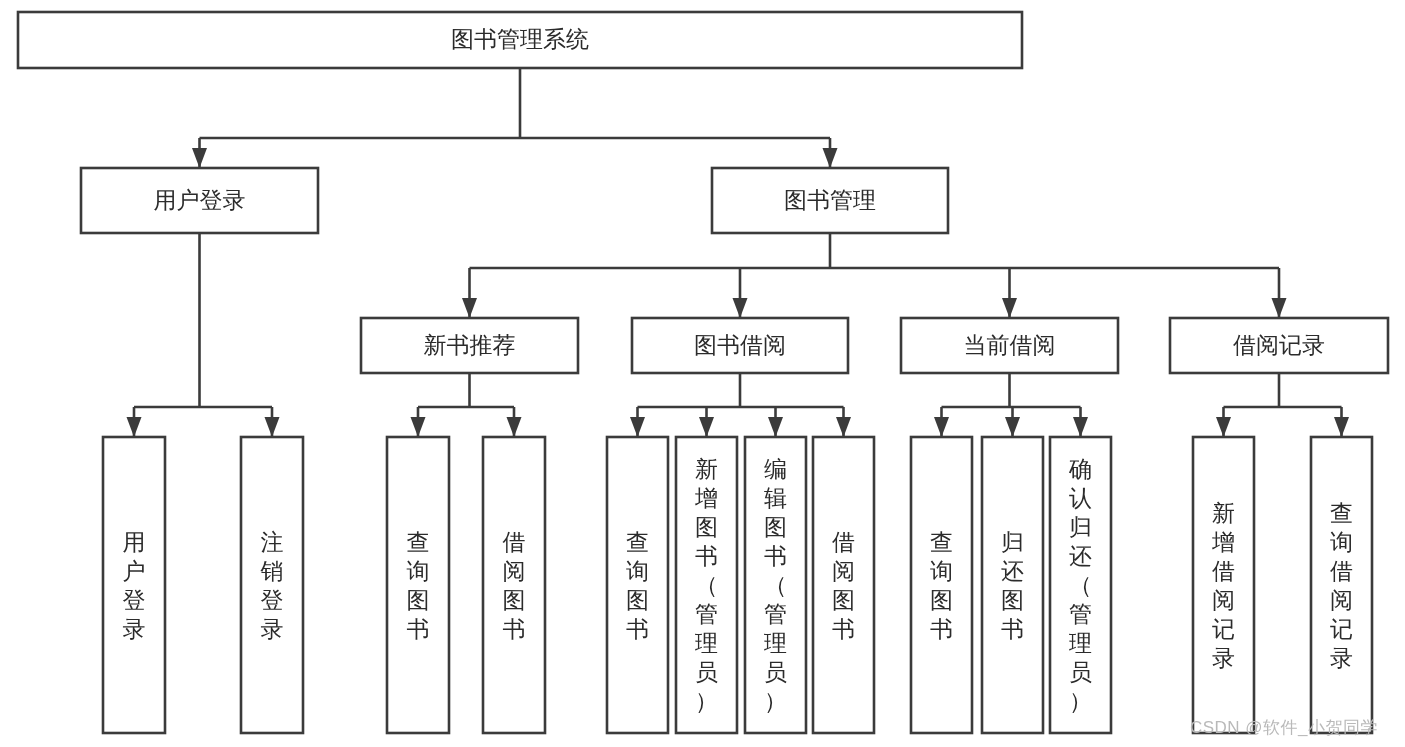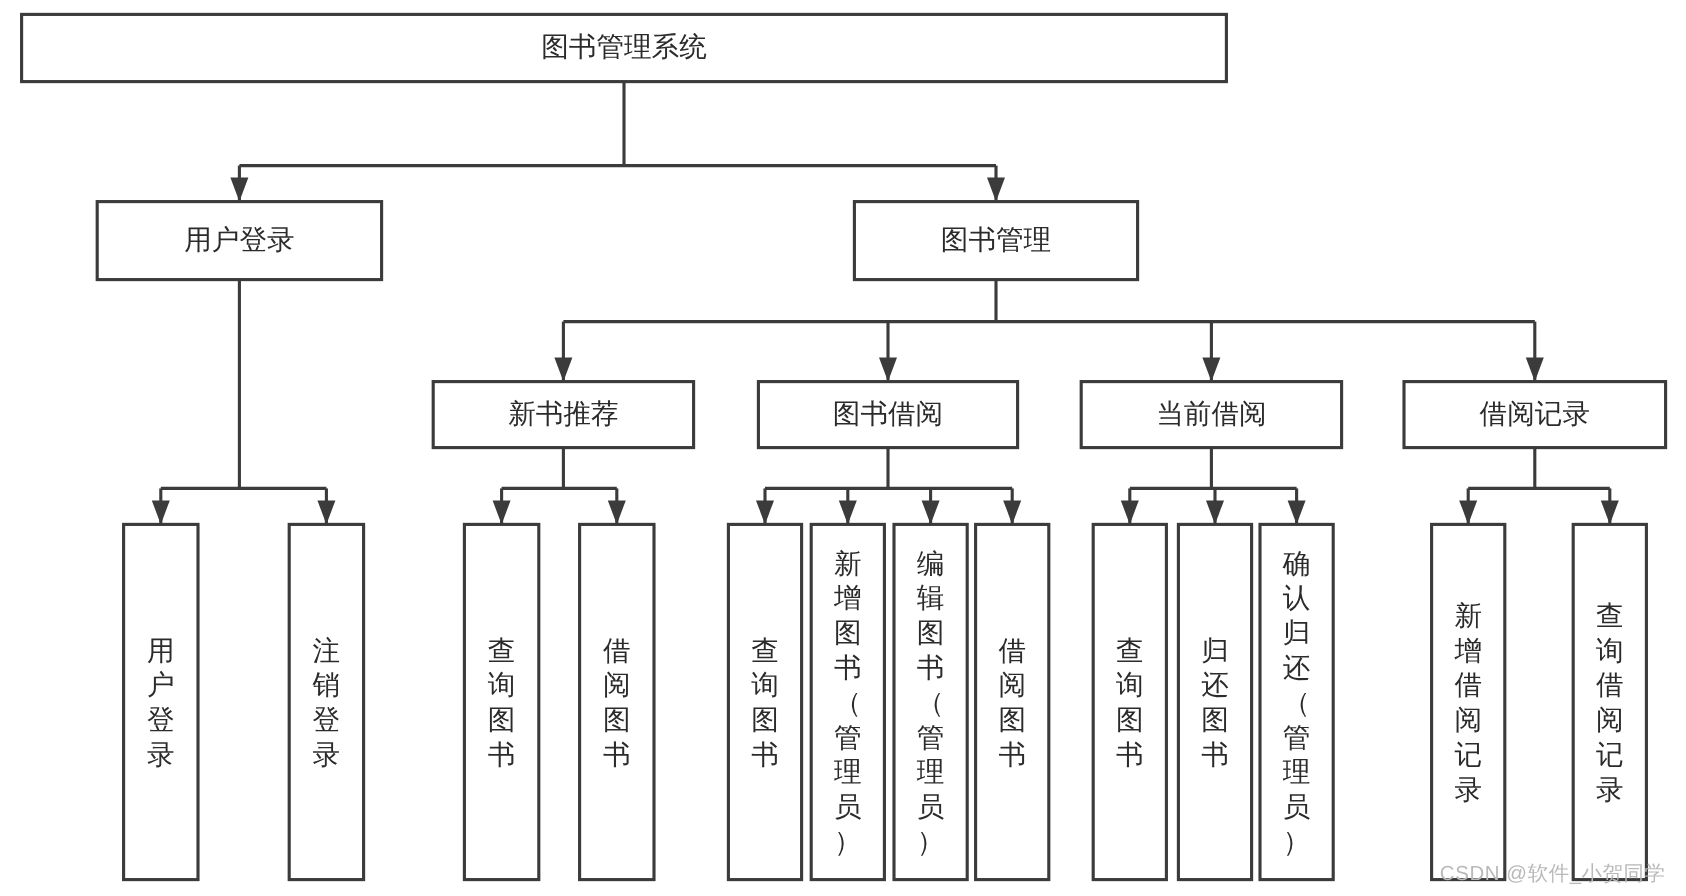--- a/index.html
+++ b/index.html
@@ -51,21 +51,21 @@
     dominant-baseline: middle;
   }
   .node-label-vertical {
     fill: #2b2b2b;
     font-family: "Liberation Sans", "DejaVu Sans", sans-serif;
     font-size: 23px;
     text-anchor: middle;
   }
   .watermark {
     position: absolute;
-    right: 17px;
+    right: 27px;
     bottom: 8px;
     font-family: "Liberation Sans", "DejaVu Sans", sans-serif;
     font-size: 17px;
     color: #b9b9b9;
     letter-spacing: 0.5px;
     white-space: nowrap;
     user-select: none;
     pointer-events: none;
   }
 </style>

